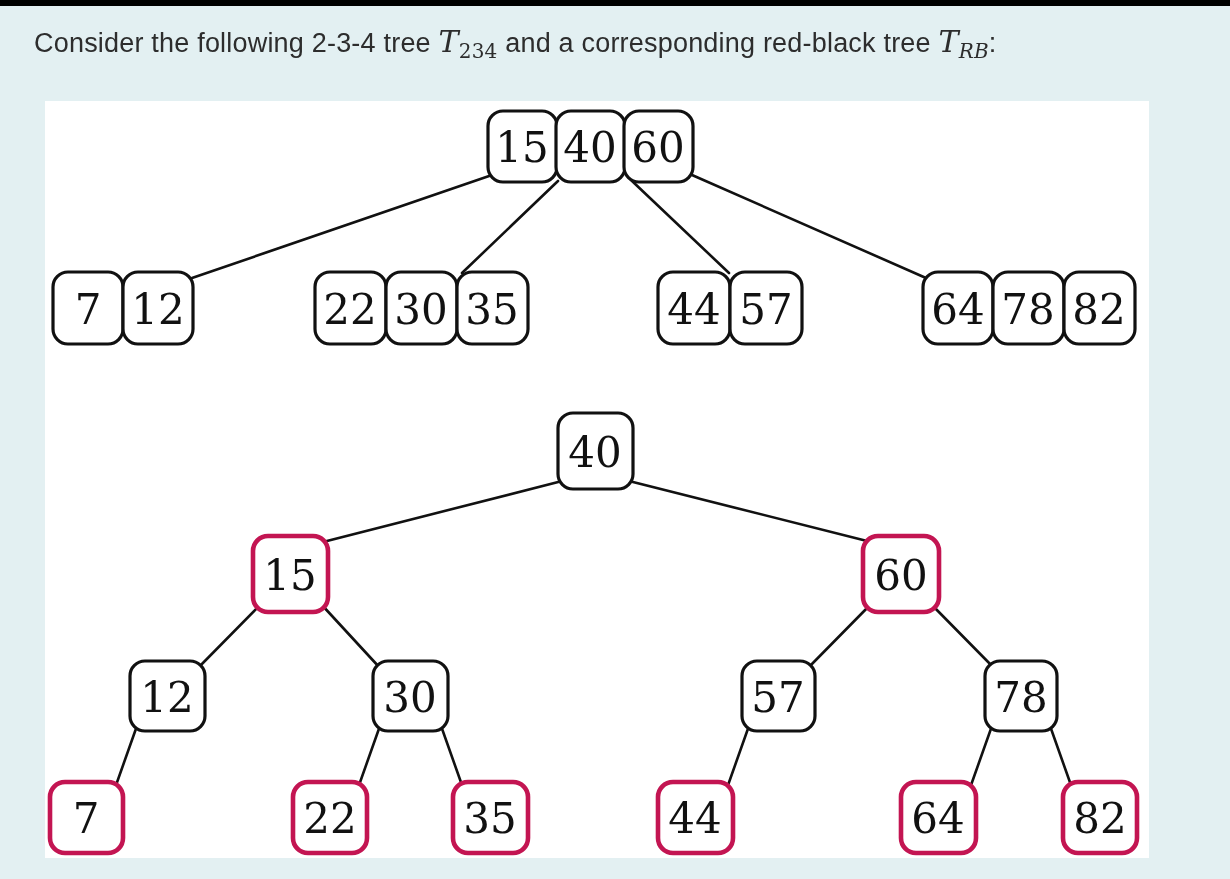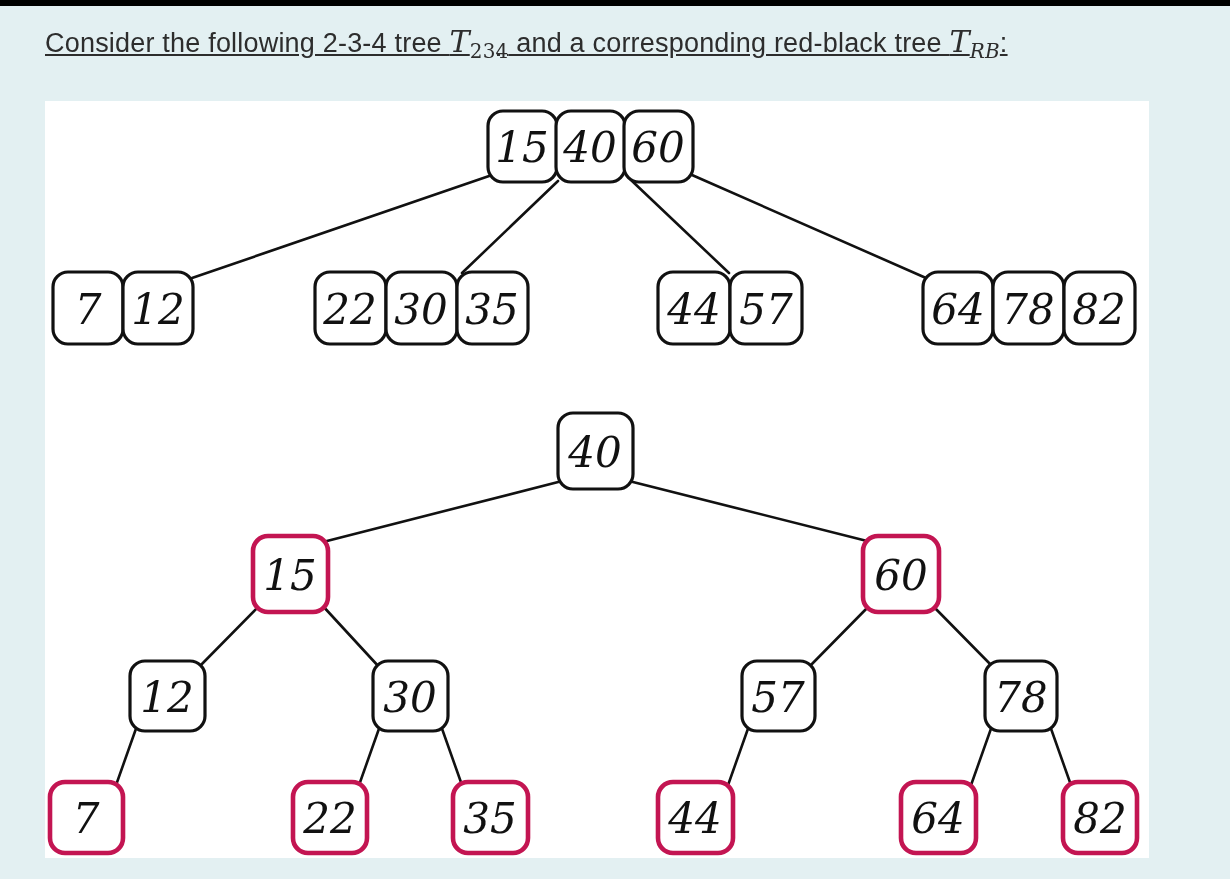--- a/index.html
+++ b/index.html
@@ -7,37 +7,36 @@
   body {
     background: var(--page-background, #e3f0f2);
     font-family: "Liberation Sans", sans-serif;
     position: relative;
   }
   .top-bar {
     position: absolute; left: 0; top: 0; width: 1230px; height: 6px;
     background: var(--top-bar, #000000);
   }
   .title {
-    position: absolute; left: 45px; top: 24px;
+    position: absolute; left: 34px; top: 24px;
     font-size: 27px; color: var(--title-text, #2d2d2d);
-    letter-spacing: 0.2px; white-space: nowrap; text-decoration: underline;
+    letter-spacing: 0.2px; white-space: nowrap;
   }
   .math-var {
     font-family: "DejaVu Serif", "Liberation Serif", serif;
     font-style: italic; font-size: 30px;
   }
   .math-sub {
     font-family: "DejaVu Serif", "Liberation Serif", serif;
     font-size: 20px; vertical-align: -6px;
   }
   .math-sub.italic { font-style: italic; }
   .diagram-panel {
     position: absolute; left: 45px; top: 101px; width: 1104px; height: 757px;
     background: var(--panel-background, #ffffff);
-    font-style: italic;
   }
   svg text.node-label {
     font-family: "DejaVu Serif", "Liberation Serif", serif;
     font-size: 42px;
     fill: var(--node-text, #111111);
   }
   svg rect.node-box {
     fill: #ffffff;
     stroke: var(--node-black-border, #111111);
     stroke-width: 3.2;

